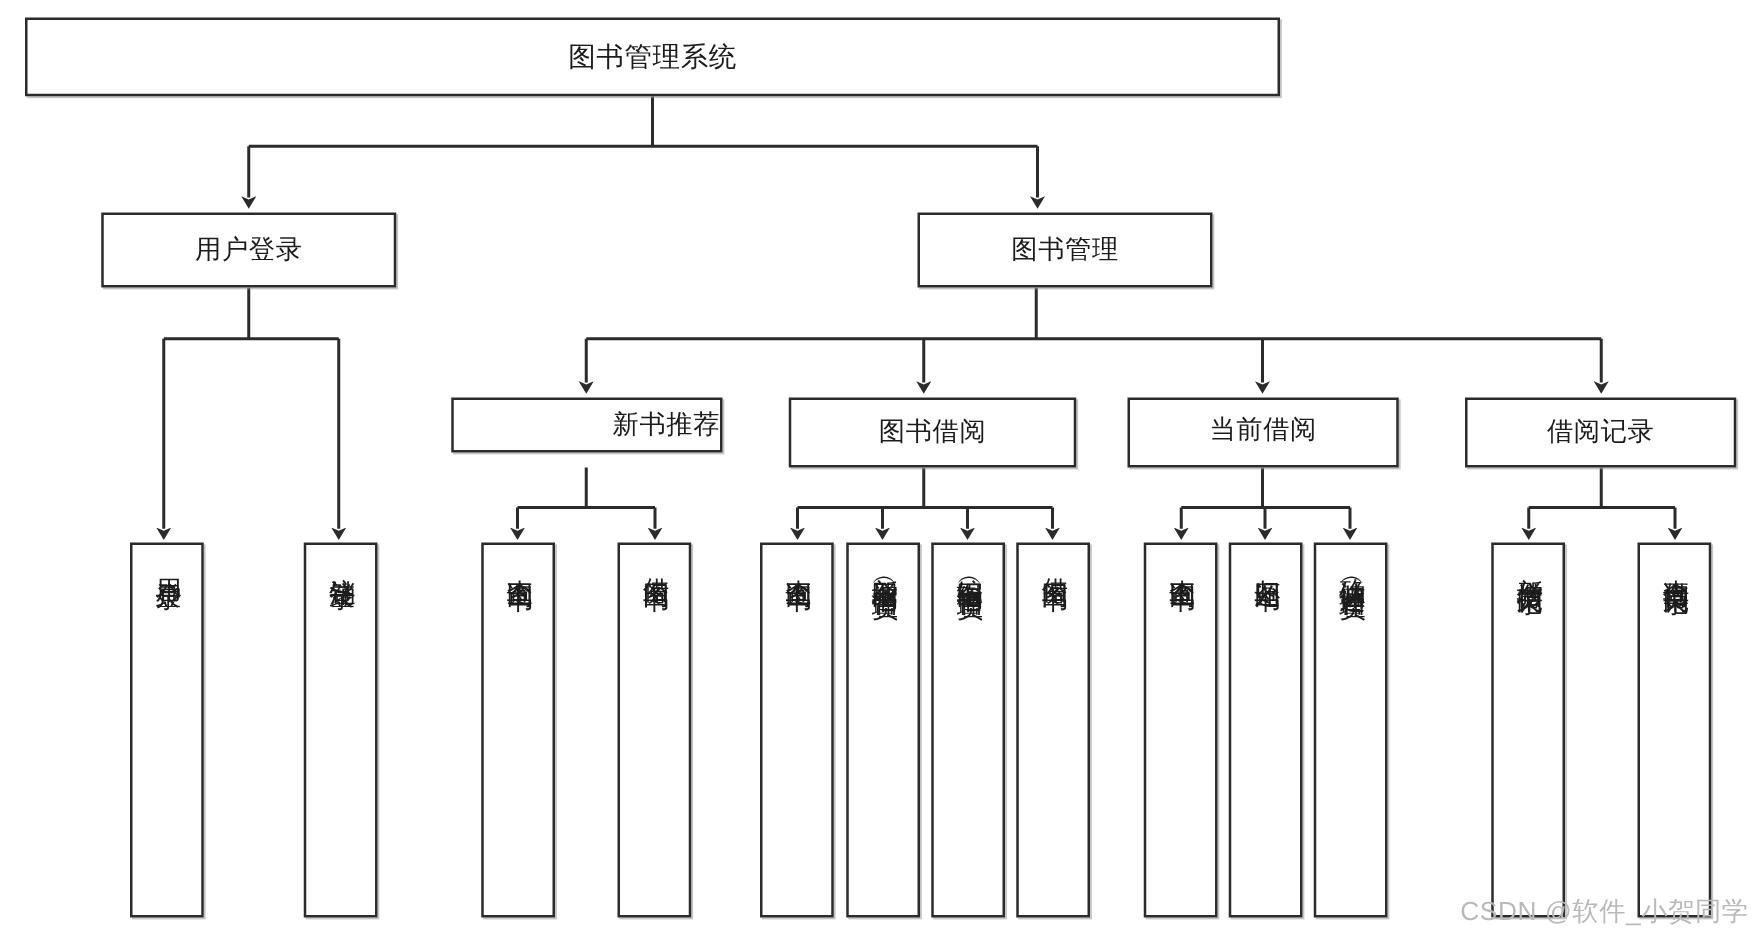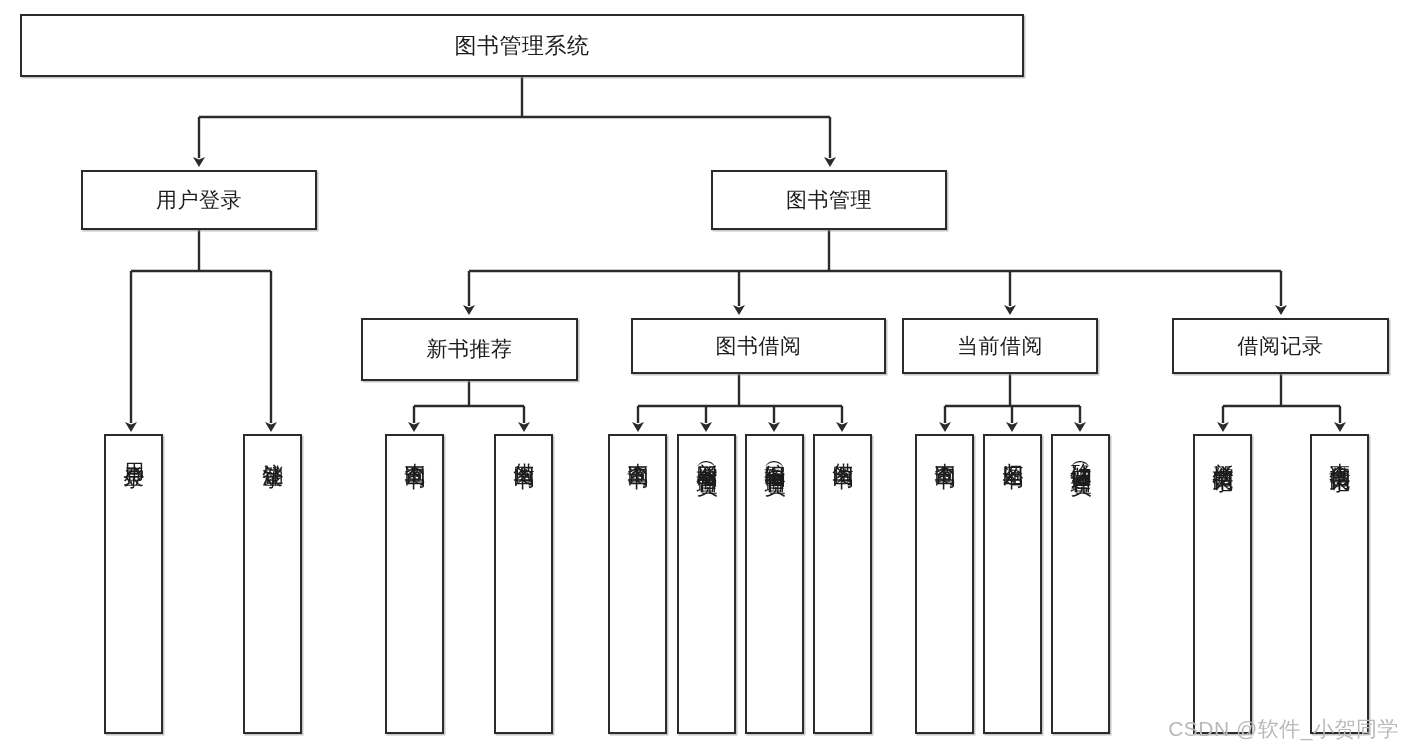--- a/index.html
+++ b/index.html
@@ -124,31 +124,31 @@
     </g>
   </svg>
 
   <div class="node root" style="left:20px; top:14px; width:1004px; height:63px;">
     <span class="lbl">图书管理系统</span>
   </div>
 
   <div class="node" style="left:81px; top:170px; width:236px; height:60px;">
     <span class="lbl">用户登录</span>
   </div>
-  <div class="node" style="left:711px; top:170px; width:236px; height:60px;text-align:center;">
+  <div class="node" style="left:734px; top:170px; width:236px; height:60px;text-align:center;">
     <span class="lbl">图书管理</span>
   </div>
 
-  <div class="node" style="left:361px; top:318px; width:217px; height:63px;">
+  <div class="node" style="left:361px; top:318px; width:217px; height:44px;justify-content:flex-end;">
     <span class="lbl">新书推荐</span>
   </div>
-  <div class="node" style="left:631px; top:318px; width:255px; height:56px;">
+  <div class="node" style="left:631px; top:318px; width:230px; height:56px;">
     <span class="lbl">图书借阅</span>
   </div>
-  <div class="node" style="left:902px; top:318px; width:196px; height:56px;">
+  <div class="node" style="left:902px; top:318px; width:217px; height:56px;font-family:Liberation Mono, monospace;">
     <span class="lbl">当前借阅</span>
   </div>
   <div class="node" style="left:1172px; top:318px; width:217px; height:56px;">
     <span class="lbl">借阅记录</span>
   </div>
 
   <div class="leaf" style="left:104px; top:434px; width:59px; height:300px;">
     <span class="vlbl">用户登录</span>
   </div>
   <div class="leaf" style="left:243px; top:434px; width:59px; height:300px;">

